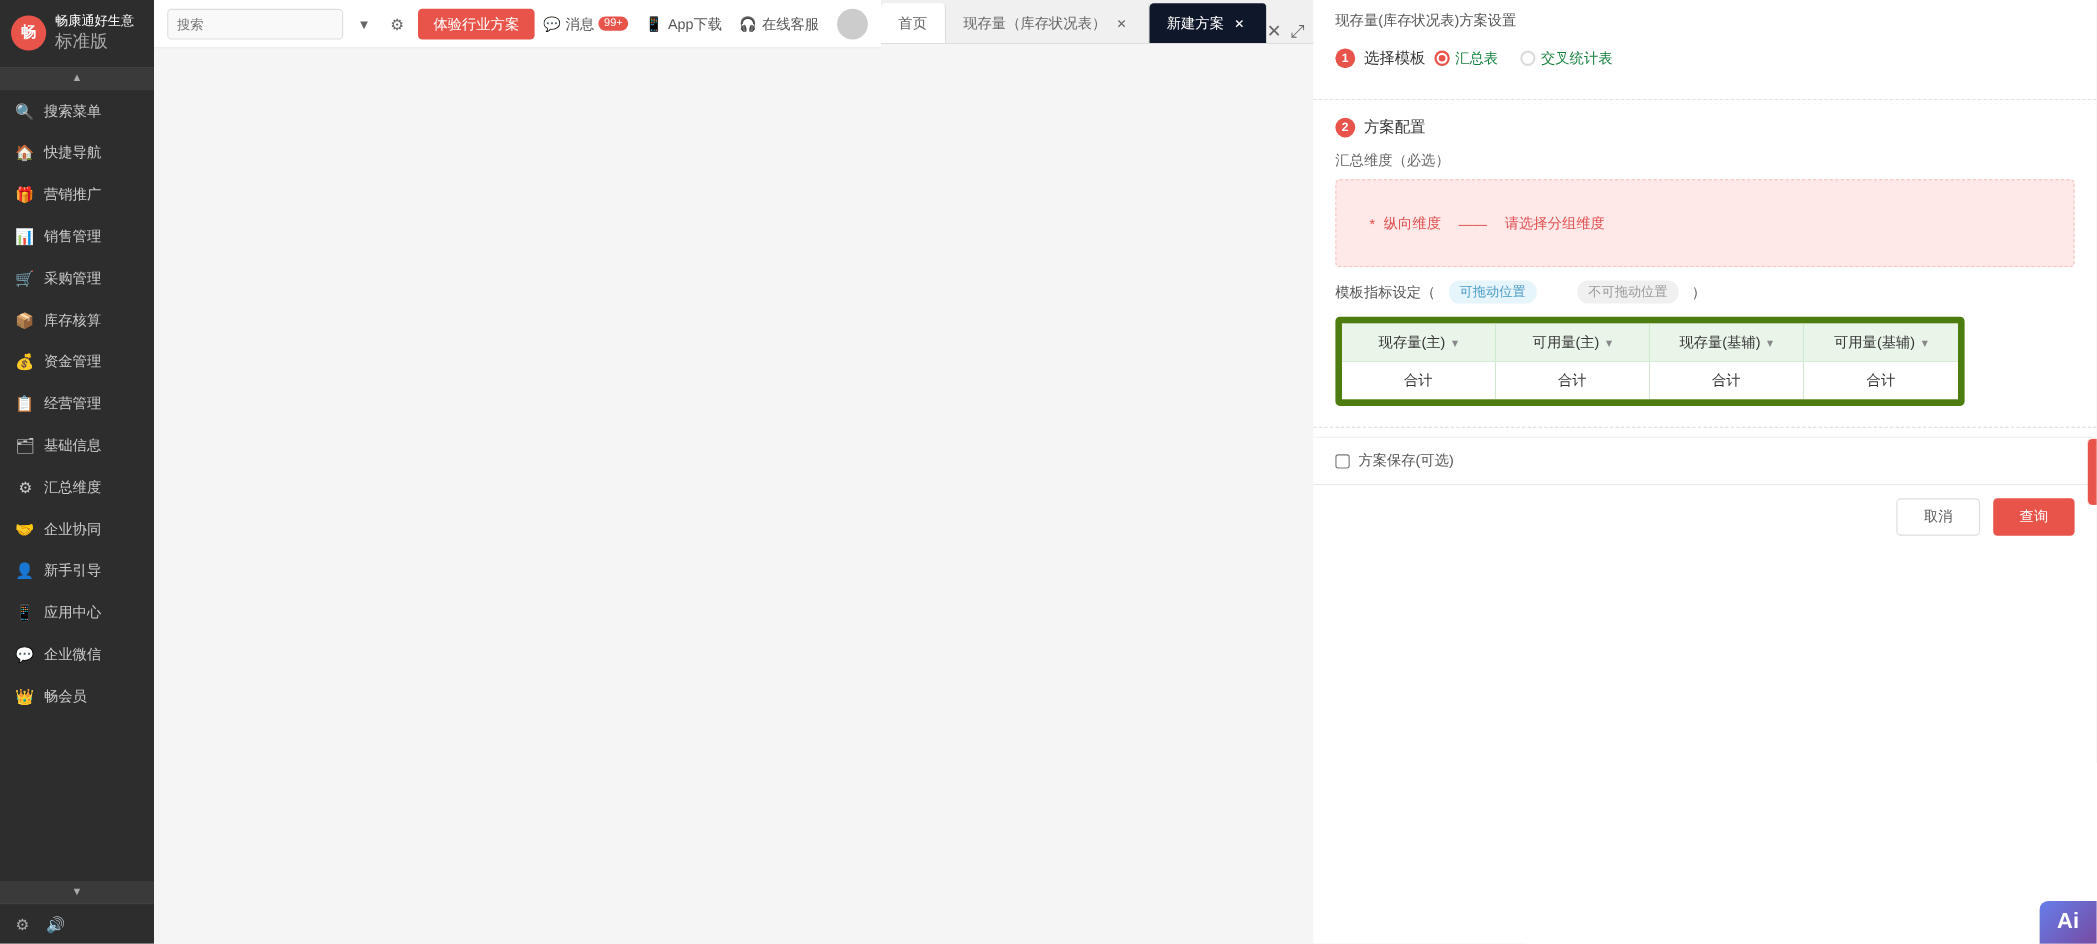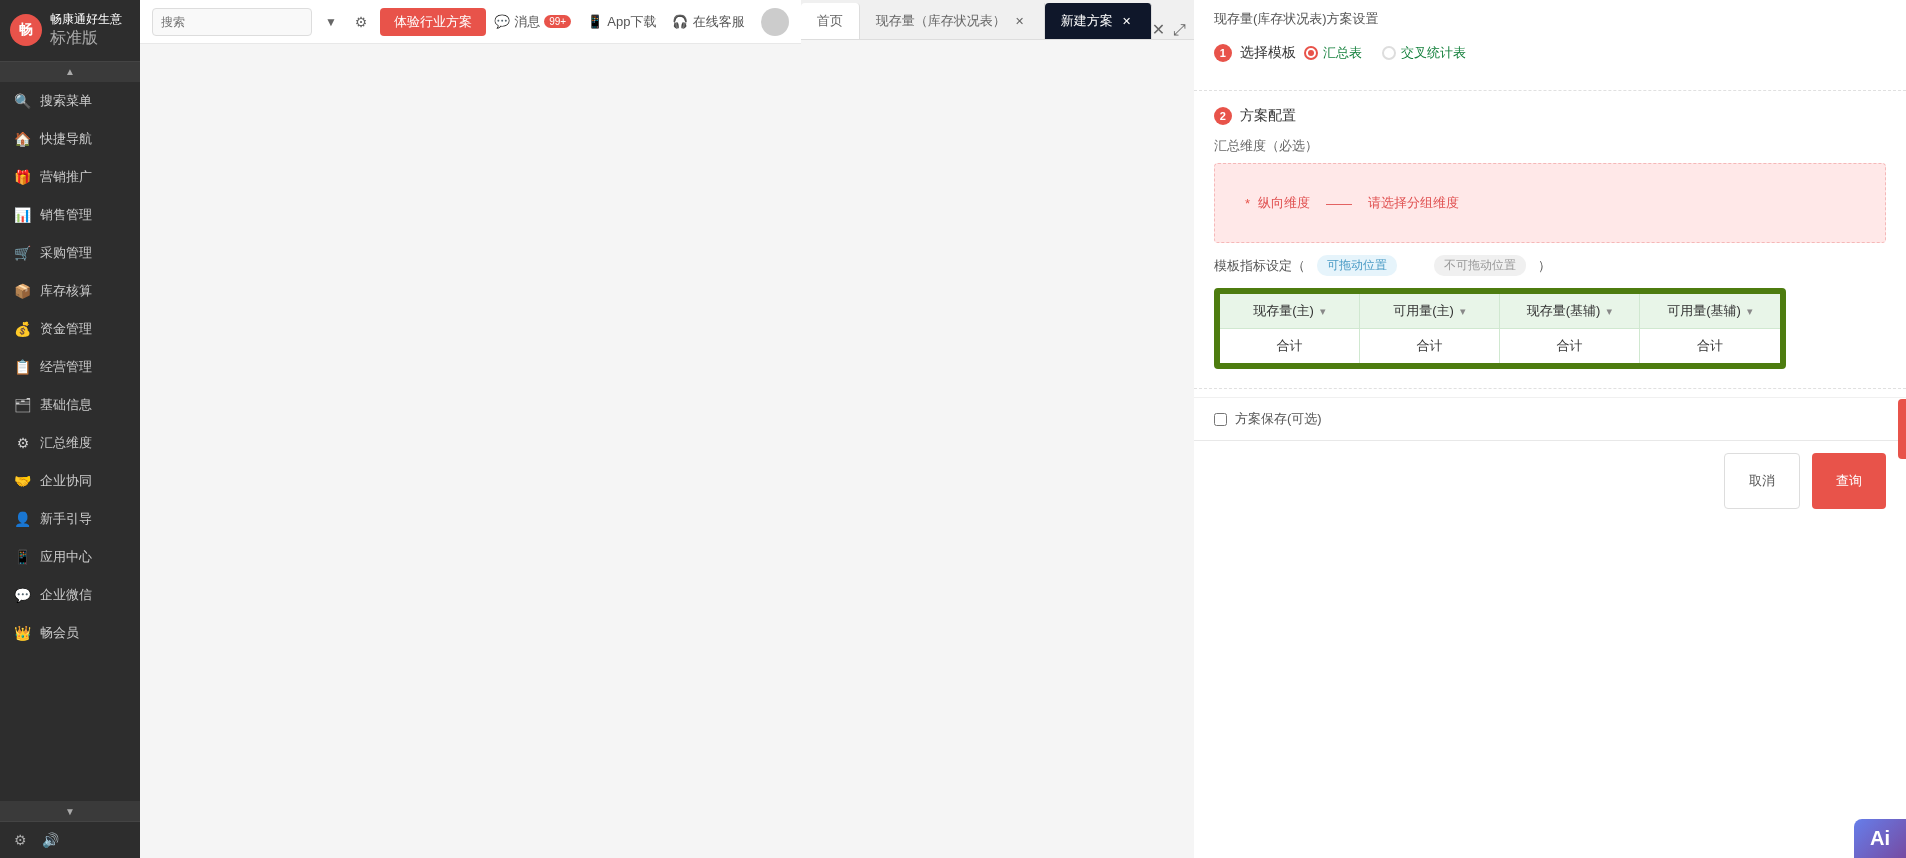--- a/index.html
+++ b/index.html
@@ -372,21 +372,21 @@
       position: sticky;
       bottom: 0;
       background: #fff;
       border-top: 1px solid #e8e8e8;
       padding: 12px 20px;
       display: flex;
       justify-content: flex-end;
       gap: 12px;
     }
     .btn-cancel {
-      padding: 18px 24px;
+      padding: 7px 24px;
       border: 1px solid #ddd;
       background: #fff;
       border-radius: 4px;
       cursor: pointer;
       font-size: 13px;
       color: #555;
     }
     .btn-query {
       padding: 7px 24px;
       background: #e8534a;

